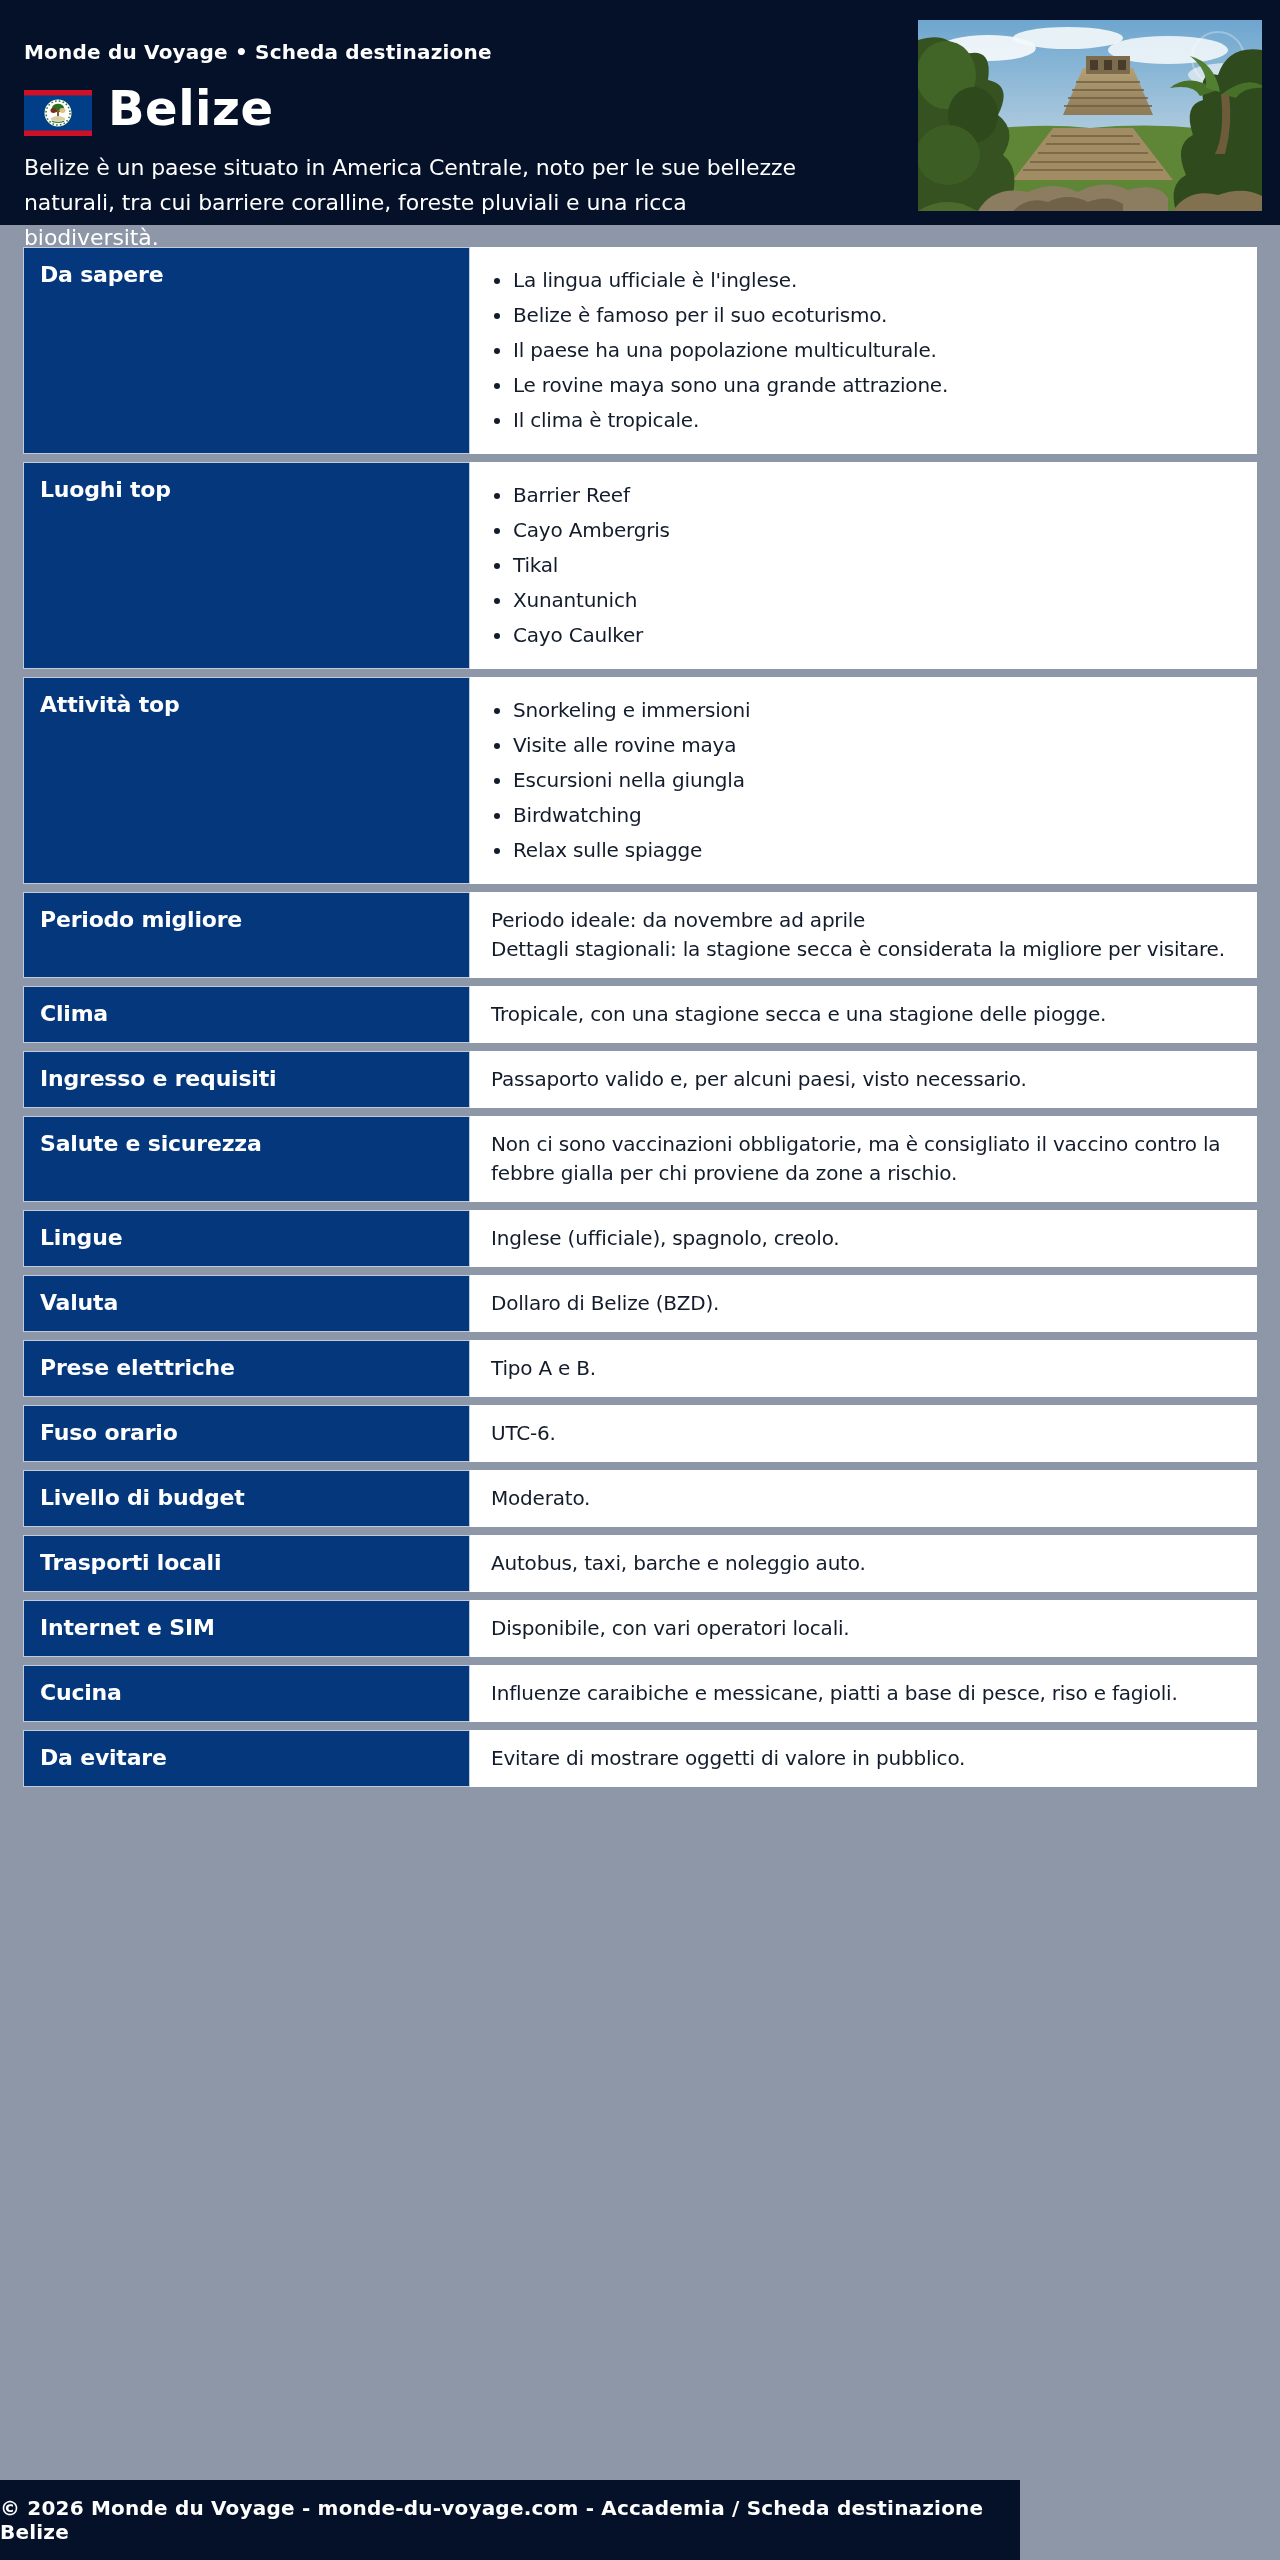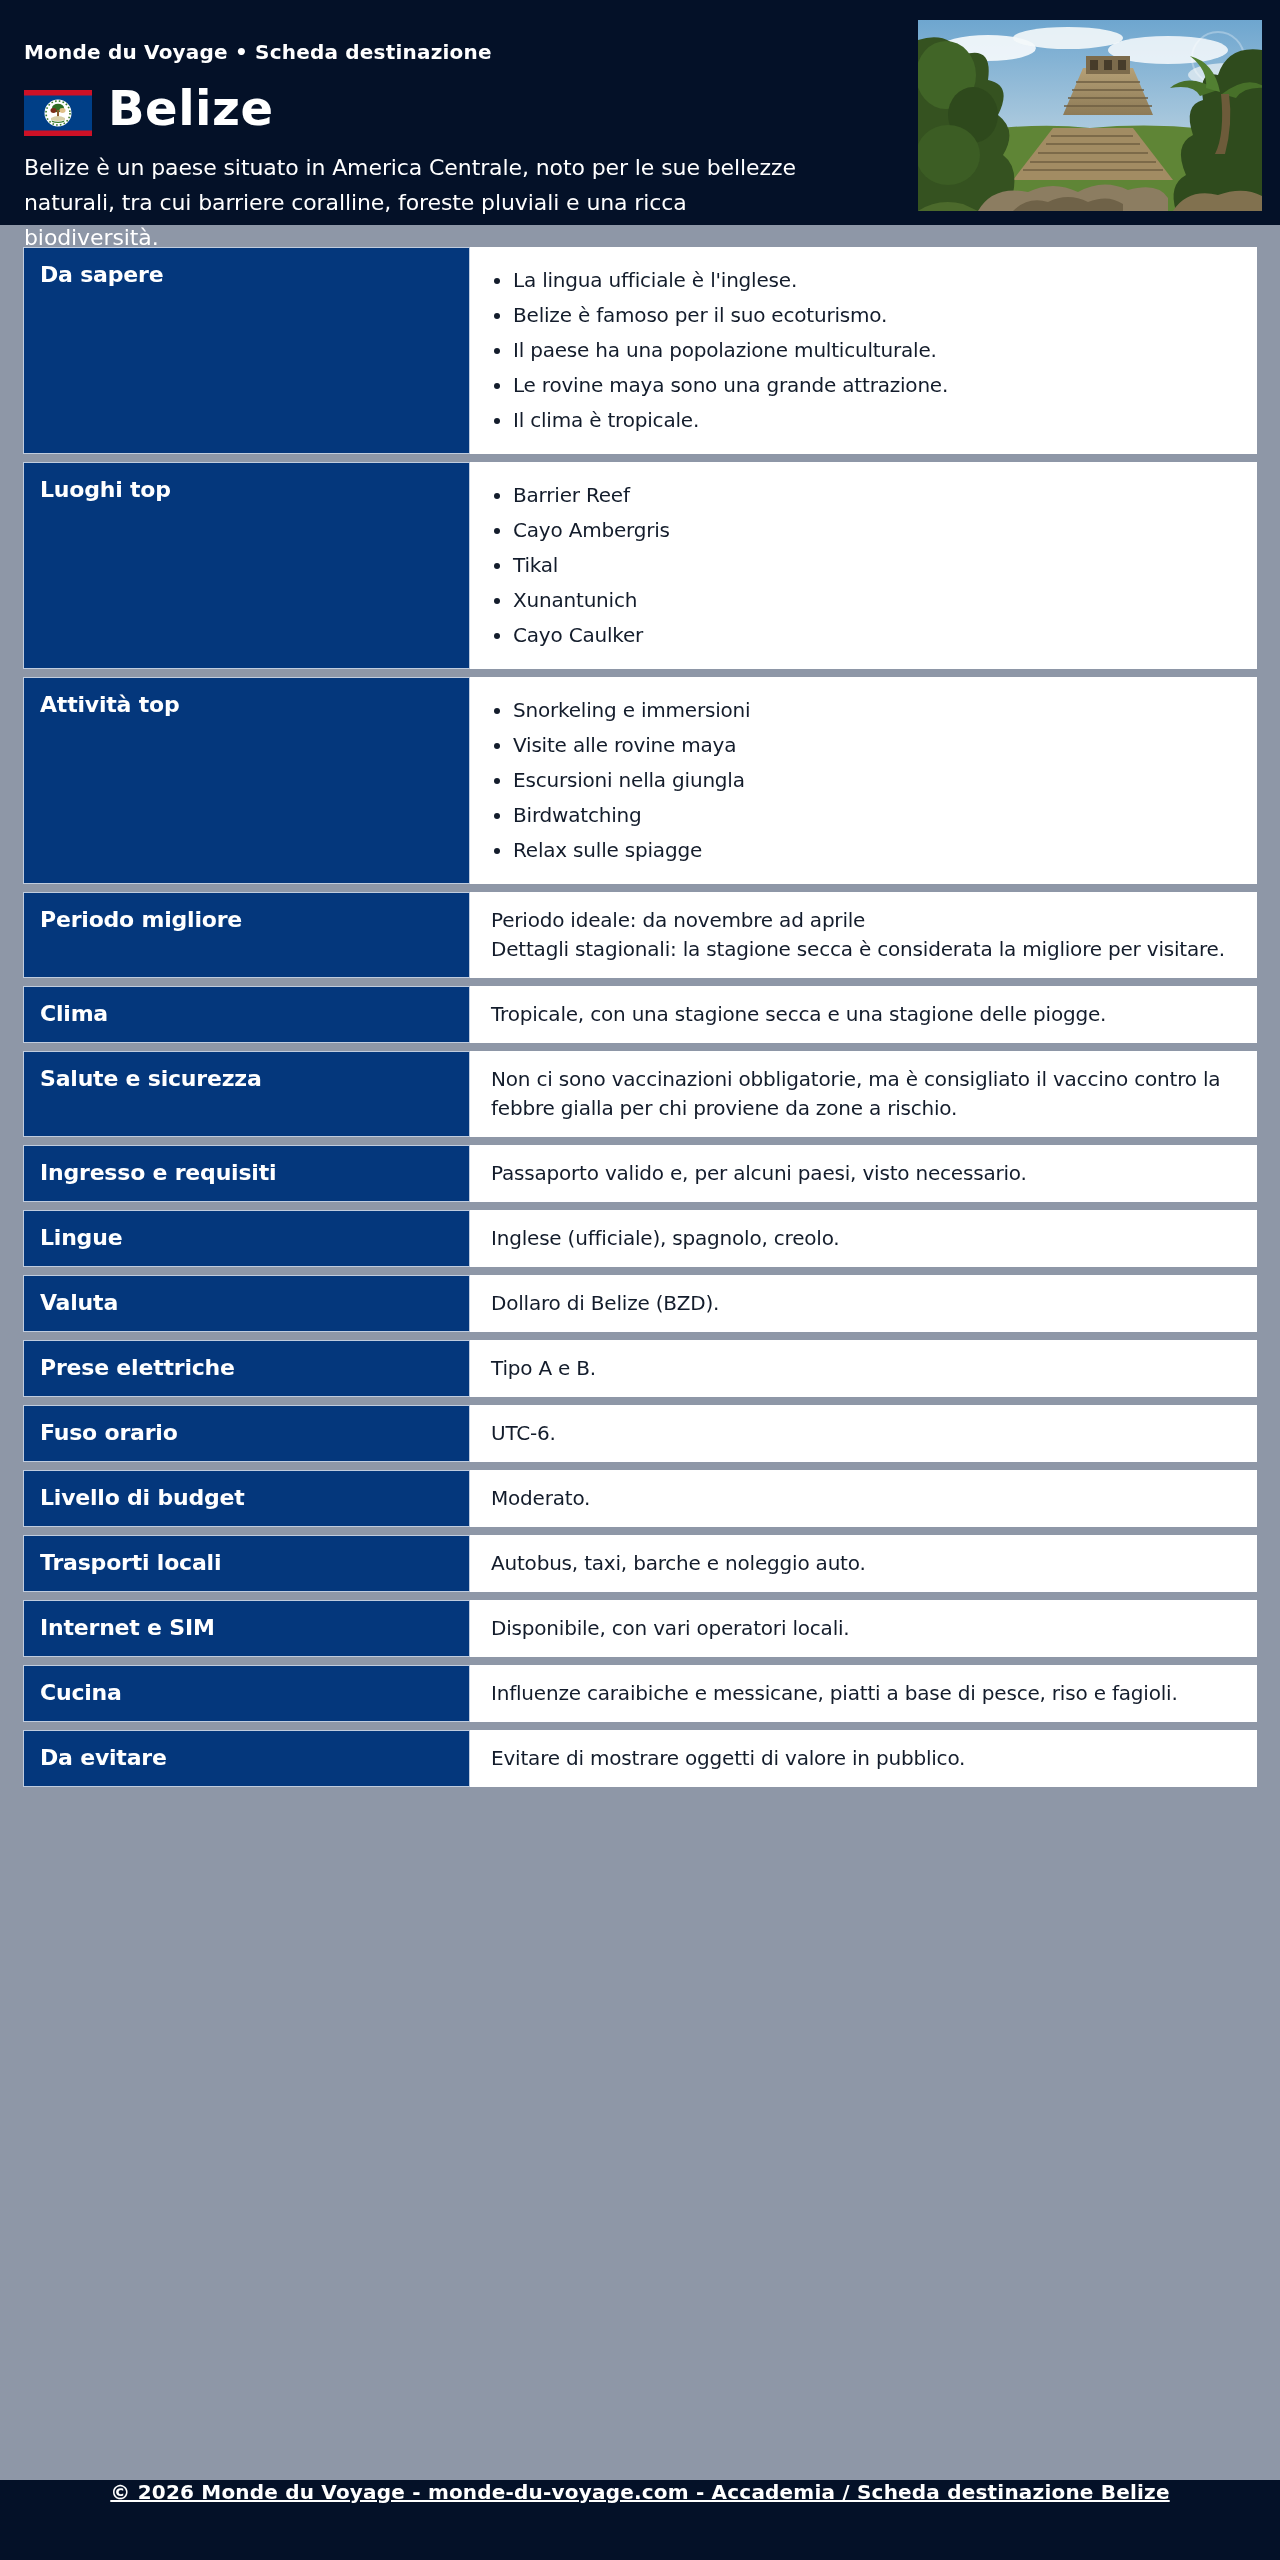--- a/index.html
+++ b/index.html
@@ -43,23 +43,23 @@
     border:1px solid rgba(255,255,255,.9);
     padding:13px 16px 13px 20px;
     font-size:20px; line-height:1.45; letter-spacing:-0.2px;
   }
   .content-cell ul { margin:2px 0 2px 0; padding-left:22px; list-style:disc; }
   .content-cell li { margin:4px 0; line-height:1.55; }
   .content-cell .line { margin:0; }
 
   
   .footer {
-    position:absolute; left:0; bottom:0; width:1280px; height:80px;
+    position:absolute; left:0; bottom:0; width:1020px; height:80px;
     background:#041128; color:#ffffff;
-    display:flex; align-items:flex-start; justify-content:center;text-decoration:underline;
+    display:flex; align-items:center; justify-content:center;
   }
   .footer span { font-size:20px; font-weight:bold; letter-spacing:0.2px; }
 </style>
 </head>
 <body>
 
 <div class="page">
 
   <div class="header">
     <div class="kicker">Monde du Voyage • Scheda destinazione</div>
@@ -174,29 +174,29 @@
           <div class="line">Dettagli stagionali: la stagione secca è considerata la migliore per visitare.</div>
         </div>
       </div>
       <div class="row">
         <div class="label-cell"><span>Clima</span></div>
         <div class="content-cell">
           <div class="line">Tropicale, con una stagione secca e una stagione delle piogge.</div>
         </div>
       </div>
       <div class="row">
+        <div class="label-cell"><span>Ingresso e requisiti</span></div>
+        <div class="content-cell">
+          <div class="line">Passaporto valido e, per alcuni paesi, visto necessario.</div>
+        </div>
+      </div>
+      <div class="row">
         <div class="label-cell"><span>Salute e sicurezza</span></div>
         <div class="content-cell">
           <div class="line">Non ci sono vaccinazioni obbligatorie, ma è consigliato il vaccino contro la febbre gialla per chi proviene da zone a rischio.</div>
-        </div>
-      </div>
-      <div class="row">
-        <div class="label-cell"><span>Ingresso e requisiti</span></div>
-        <div class="content-cell">
-          <div class="line">Passaporto valido e, per alcuni paesi, visto necessario.</div>
         </div>
       </div>
       <div class="row">
         <div class="label-cell"><span>Lingue</span></div>
         <div class="content-cell">
           <div class="line">Inglese (ufficiale), spagnolo, creolo.</div>
         </div>
       </div>
       <div class="row">
         <div class="label-cell"><span>Valuta</span></div>

